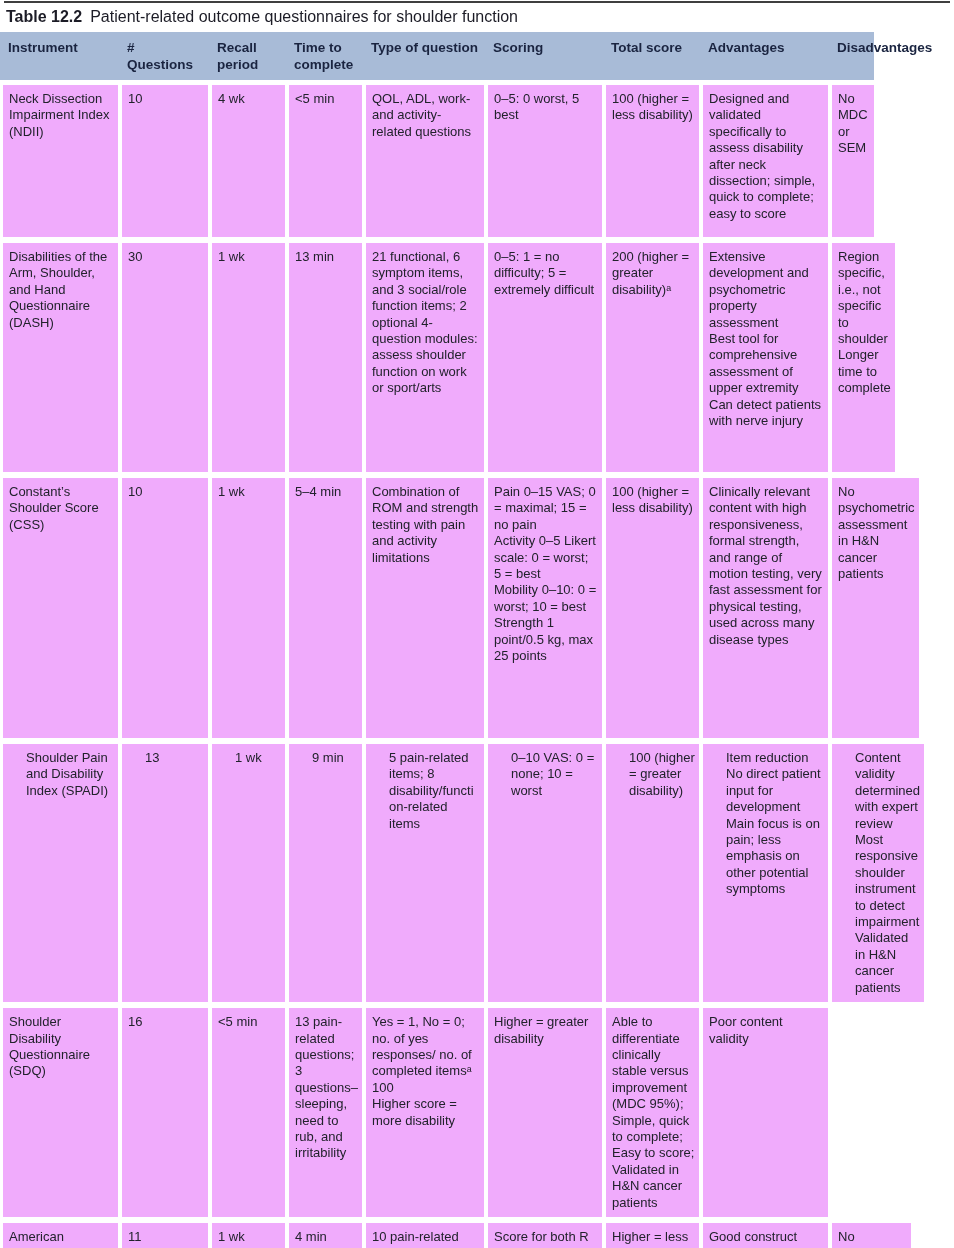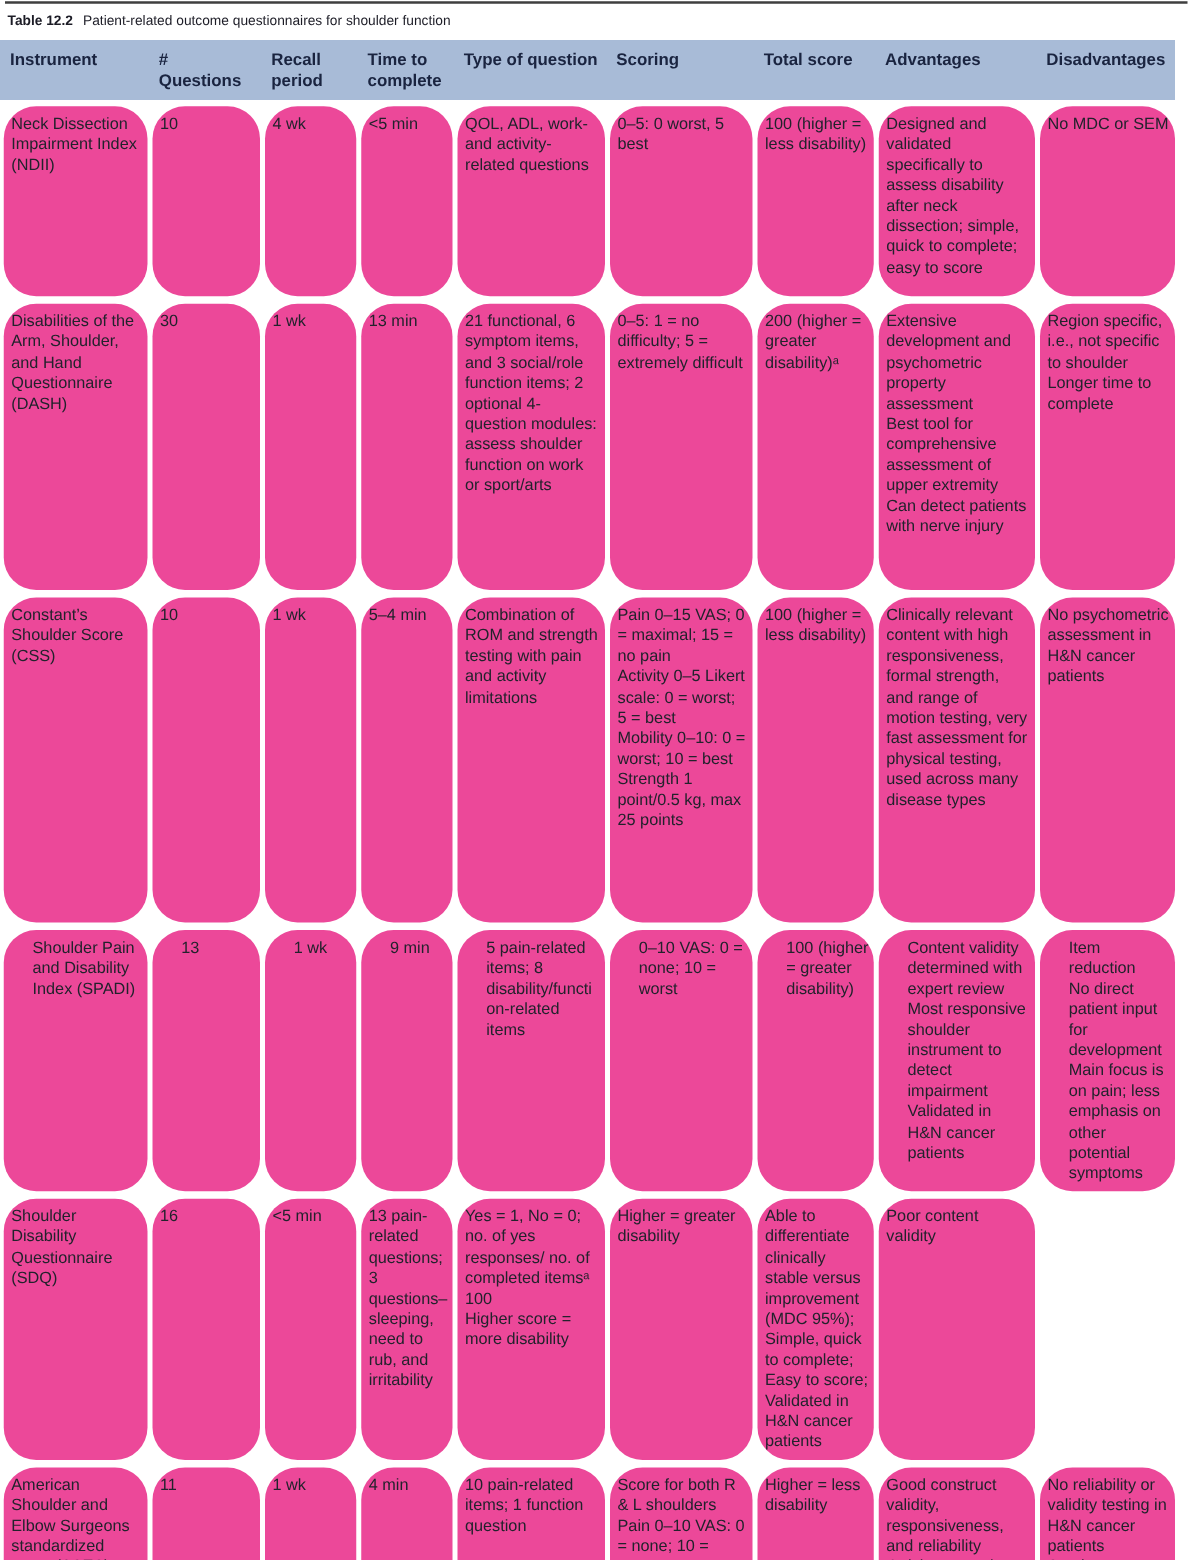--- a/index.html
+++ b/index.html
@@ -6,55 +6,54 @@
   body{
     width:954px;
     font-family:"Liberation Sans", sans-serif;
     color:#22222c;
     -webkit-font-smoothing:antialiased;
   }
   .page{width:954px;}
   .top-rule{height:2px;background:#3f3f3f;margin:1px 4px 0 4px;}
   .title{
     padding:5px 6px 6px 6px;
-    font-size:11px;
+    font-size:16px;
     line-height:18px;
     color:#1c1c26;
   }
   .title .label{font-weight:bold;margin-right:8px;}
   .grid{
     display:grid;
     grid-template-columns:115px 86px 73px 73px 118px 114px 93px 125px 1fr;
     column-gap:4px;
     padding-left:3px;
     box-sizing:border-box;
-    width:940px;
+    width:874px;
   }
   .header{
     background:#a8bbd7;
     min-height:47px;
     align-items:start;
   }
   .hcell{
     font-weight:bold;
     font-size:13.5px;
     line-height:17px;
     color:#1a2440;
     padding:7px 4px 7px 5px;
   }
   .row{margin-top:6px;}
   .row.first{margin-top:5px;}
   .cell{
-    background:#ec4899;
+    background:#f0abfc;
     font-size:13px;
     line-height:16.4px;
     padding:6px 4px 6px 6px;
     color:#22222c;
     overflow-wrap:break-word;
-    border-radius:26px;
   }
   .r1{min-height:140px;}
   .r2{min-height:217px;}
   .r3{min-height:248px;}
   .r4{min-height:175px;padding-left:23px;}
   .r5{min-height:196px;}
   .r6{min-height:162px;}
 </style>
 </head>
 <body>
@@ -142,28 +141,28 @@
     <div class="cell r4">Shoulder Pain and Disability Index (SPADI)</div>
     <div class="cell r4">13</div>
     <div class="cell r4">1 wk</div>
     <div class="cell r4">9 min</div>
     <div class="cell r4">5 pain-related items; 8 disability/function-related items</div>
     <div class="cell r4">
         <div class="line">0–10 VAS: 0 = none; 10 = worst</div>
       </div>
     <div class="cell r4">100 (higher = greater disability)</div>
     <div class="cell r4">
+        <div class="line">Item reduction</div>
+        <div class="line">No direct patient input for development</div>
+        <div class="line">Main focus is on pain; less emphasis on other potential symptoms</div>
+      </div>
+    <div class="cell r4">
         <div class="line">Content validity determined with expert review</div>
         <div class="line">Most responsive shoulder instrument to detect impairment</div>
         <div class="line">Validated in H&amp;N cancer patients</div>
-      </div>
-    <div class="cell r4">
-        <div class="line">Item reduction</div>
-        <div class="line">No direct patient input for development</div>
-        <div class="line">Main focus is on pain; less emphasis on other potential symptoms</div>
       </div>
   </div>
 
   <div class="grid row">
     <div class="cell r5">Shoulder Disability Questionnaire (SDQ)</div>
     <div class="cell r5">16</div>
     <div class="cell r5">&lt;5 min</div>
     <div class="cell r5">13 pain-related questions; 3 questions–sleeping, need to rub, and irritability</div>
     <div class="cell r5">
         <div class="line">Yes = 1, No = 0; no. of yes responses/ no. of completed itemsᵃ 100</div>

